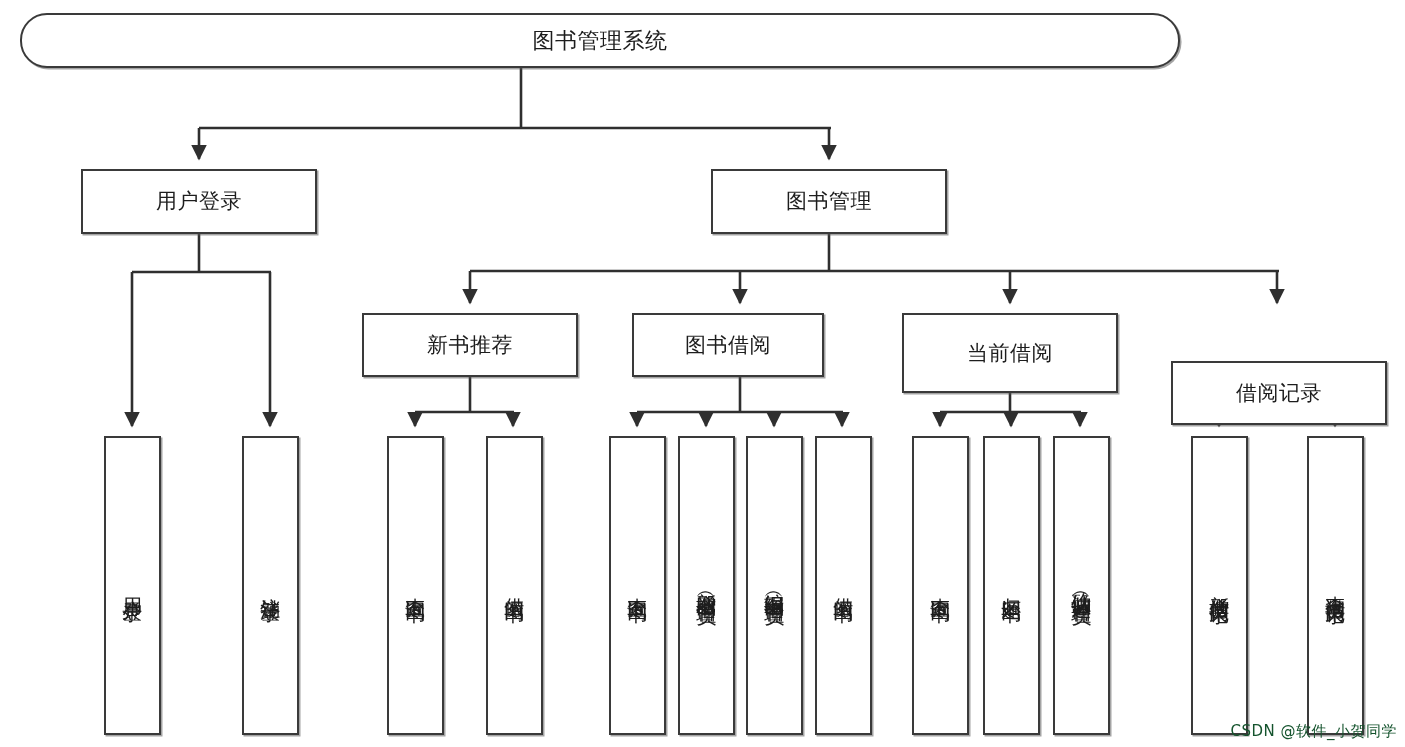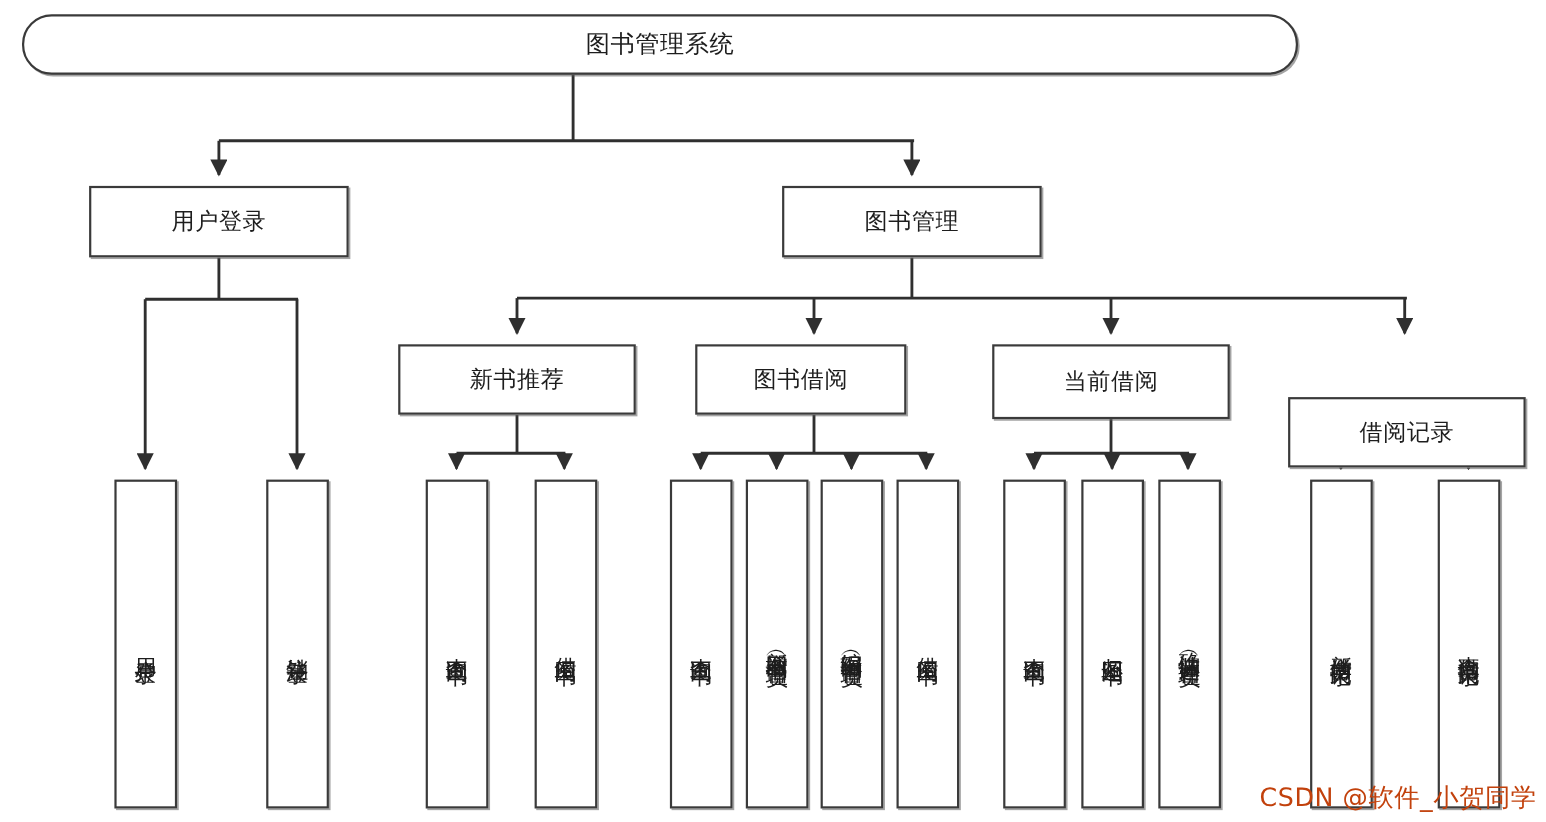--- a/index.html
+++ b/index.html
@@ -54,22 +54,22 @@
     font-size: 20px;
     line-height: 1.32;
     letter-spacing: 2px;
     white-space: nowrap;
     text-align: center;
   }
   .watermark {
     position: absolute;
     right: 8px;
     bottom: 6px;
-    font-size: 23px;
-    color: #c2410c;
+    font-size: 15px;
+    color: #14532d;
     letter-spacing: 0.5px;
     white-space: nowrap;
   }
 </style>
 </head>
 <body>
 
 <div id="canvas">
 
   <svg class="edges" viewBox="0 0 1405 747" xmlns="http://www.w3.org/2000/svg">
@@ -132,21 +132,21 @@
   <div class="node" style="left:362px; top:313px; width:216px; height:64px;">
     <span class="label">新书推荐</span>
   </div>
 
   <div class="node" style="left:711px; top:169px; width:236px; height:65px;">
     <span class="label">图书管理</span>
   </div>
   <div class="node" style="left:632px; top:313px; width:192px; height:64px;">
     <span class="label">图书借阅</span>
   </div>
-  <div class="node" style="left:902px; top:313px; width:216px; height:68px;">
+  <div class="node" style="left:902px; top:313px; width:216px; height:80px;">
     <span class="label">当前借阅</span>
   </div>
   <div class="node" style="left:1171px; top:313px; width:216px; height:64px;margin-top:48px;">
     <span class="label">借阅记录</span>
   </div>
 
   <div class="node leaf" style="left:104px; top:436px; width:57px; height:299px;">
     <span class="label">用户登录</span>
   </div>
   <div class="node leaf" style="left:242px; top:436px; width:57px; height:299px;">

